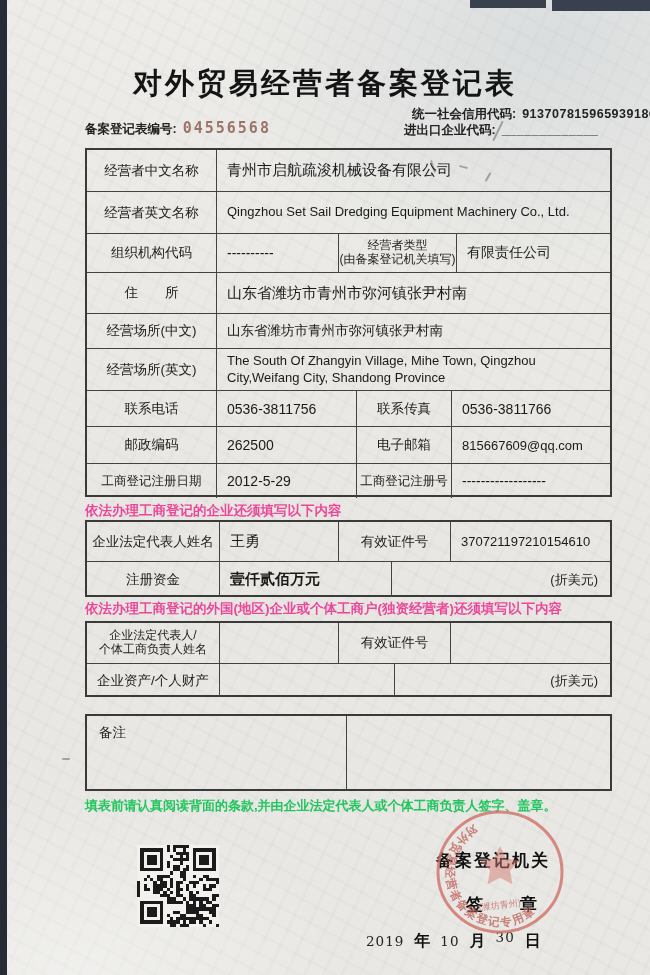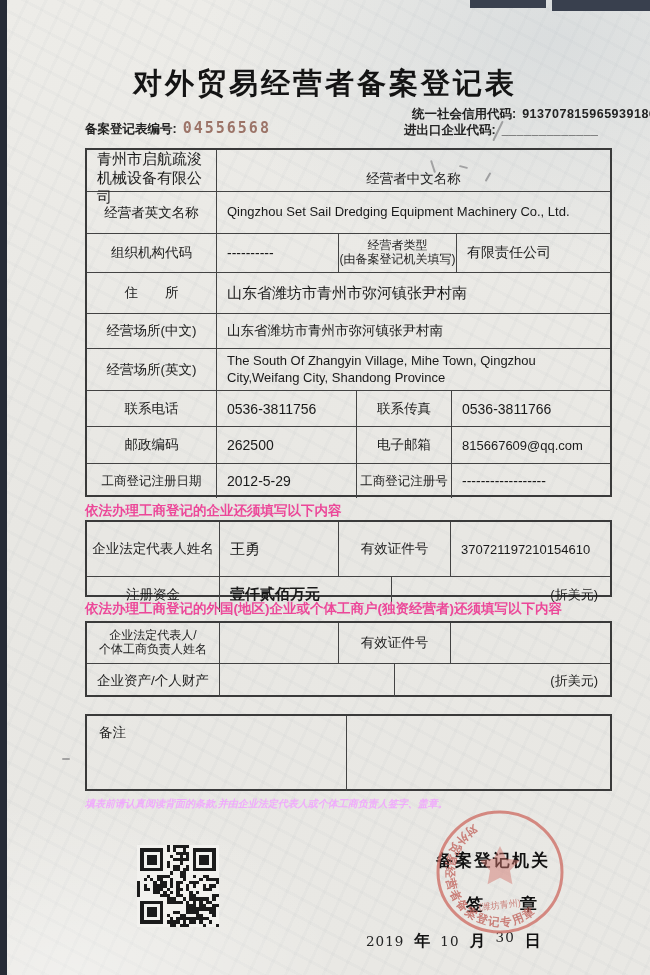--- a/index.html
+++ b/index.html
@@ -24,21 +24,21 @@
   .row:last-child{border-bottom:none;}
   .cell{border-right:1px solid #434343;display:flex;align-items:center;box-sizing:border-box;
         min-width:0;}
   .cell:last-child{border-right:none;}
   .lab{justify-content:center;text-align:center;font-size:13.5px;color:#222;line-height:1.15;}
   .lab2{font-size:12px;}
   .val{padding-left:10px;font-size:14px;color:#1a1a1a;}
   .vEn{font-size:13px;line-height:1.3;padding-right:12px;}
   .right{justify-content:flex-end;padding-right:12px;font-size:13px;}
   .sect{position:absolute;left:85px;font-size:13.5px;font-weight:bold;color:#ec4899;white-space:nowrap;}
-  .notice{position:absolute;left:85px;top:797px;font-size:10px;font-weight:bold;color:#f0abfc;font-style:italic;}
+  .notice{position:absolute;left:85px;top:797px;font-size:13px;font-weight:bold;color:#22c55e;}
   .authority{position:absolute;left:436px;top:849px;font-size:17px;font-weight:bold;
              letter-spacing:2px;color:#111;}
   .signword{position:absolute;left:466px;top:893px;font-size:17px;font-weight:bold;
             letter-spacing:10px;color:#111;}
   .dateline{position:absolute;left:366px;top:931px;display:flex;align-items:baseline;gap:10px;}
   .dnum{font-family:"DejaVu Serif",serif;font-size:13.5px;color:#222;letter-spacing:1px;}
   .dunit{font-size:16px;font-weight:bold;color:#111;}
   .qr{position:absolute;left:137px;top:842px;width:82px;height:88px;}
   .seal{position:absolute;left:426px;top:800px;width:160px;height:152px;pointer-events:none;}
   .mark{position:absolute;background:rgba(80,80,85,.45);border-radius:2px;}
@@ -65,22 +65,22 @@
   </div>
 
   <div class="mark" style="left:497px;top:120px;width:2px;height:22px;transform:rotate(26deg);"></div>
   <div class="mark" style="left:432px;top:160px;width:2px;height:13px;transform:rotate(-18deg);"></div>
   <div class="mark" style="left:459px;top:166px;width:9px;height:2px;transform:rotate(14deg);"></div>
   <div class="mark" style="left:487px;top:172px;width:2px;height:10px;transform:rotate(30deg);"></div>
   <div class="mark" style="left:62px;top:758px;width:8px;height:2px;"></div>
 
   <div class="t" style="top:148px;height:349px;">
     <div class="row" style="height:42px;grid-template-columns:130px 1fr;">
+      <div class="cell lab">经营者中文名称</div>
       <div class="cell val" style="font-size:15px;">青州市启航疏浚机械设备有限公司</div>
-      <div class="cell lab">经营者中文名称</div>
     </div>
     <div class="row" style="height:42px;grid-template-columns:130px 1fr;">
       <div class="cell lab">经营者英文名称</div>
       <div class="cell val vEn">Qingzhou Set Sail Dredging Equipment Machinery Co., Ltd.</div>
     </div>
     <div class="row" style="height:39px;grid-template-columns:130px 122px 118px 1fr;">
       <div class="cell lab">组织机构代码</div>
       <div class="cell val">----------</div>
       <div class="cell lab lab2" style="flex-direction:column;">
         <span>经营者类型</span>
@@ -115,21 +115,21 @@
     <div class="row" style="height:34px;grid-template-columns:130px 140px 95px 1fr;">
       <div class="cell lab" style="font-size:12.5px;">工商登记注册日期</div>
       <div class="cell val">2012-5-29</div>
       <div class="cell lab" style="font-size:12.5px;">工商登记注册号</div>
       <div class="cell val">------------------</div>
     </div>
   </div>
 
   <div class="sect" style="top:502px;">依法办理工商登记的企业还须填写以下内容</div>
   <div class="t" style="top:520px;height:77px;">
-    <div class="row" style="height:55px;grid-template-columns:133px 119px 112px 1fr;">
+    <div class="row" style="height:40px;grid-template-columns:133px 119px 112px 1fr;">
       <div class="cell lab">企业法定代表人姓名</div>
       <div class="cell val" style="font-size:15px;">王勇</div>
       <div class="cell lab">有效证件号</div>
       <div class="cell val" style="font-size:13px;">370721197210154610</div>
     </div>
     <div class="row" style="height:35px;grid-template-columns:133px 172px 1fr;">
       <div class="cell lab">注册资金</div>
       <div class="cell val" style="font-size:15px;font-weight:bold;">壹仟贰佰万元</div>
       <div class="cell right">(折美元)</div>
     </div>

